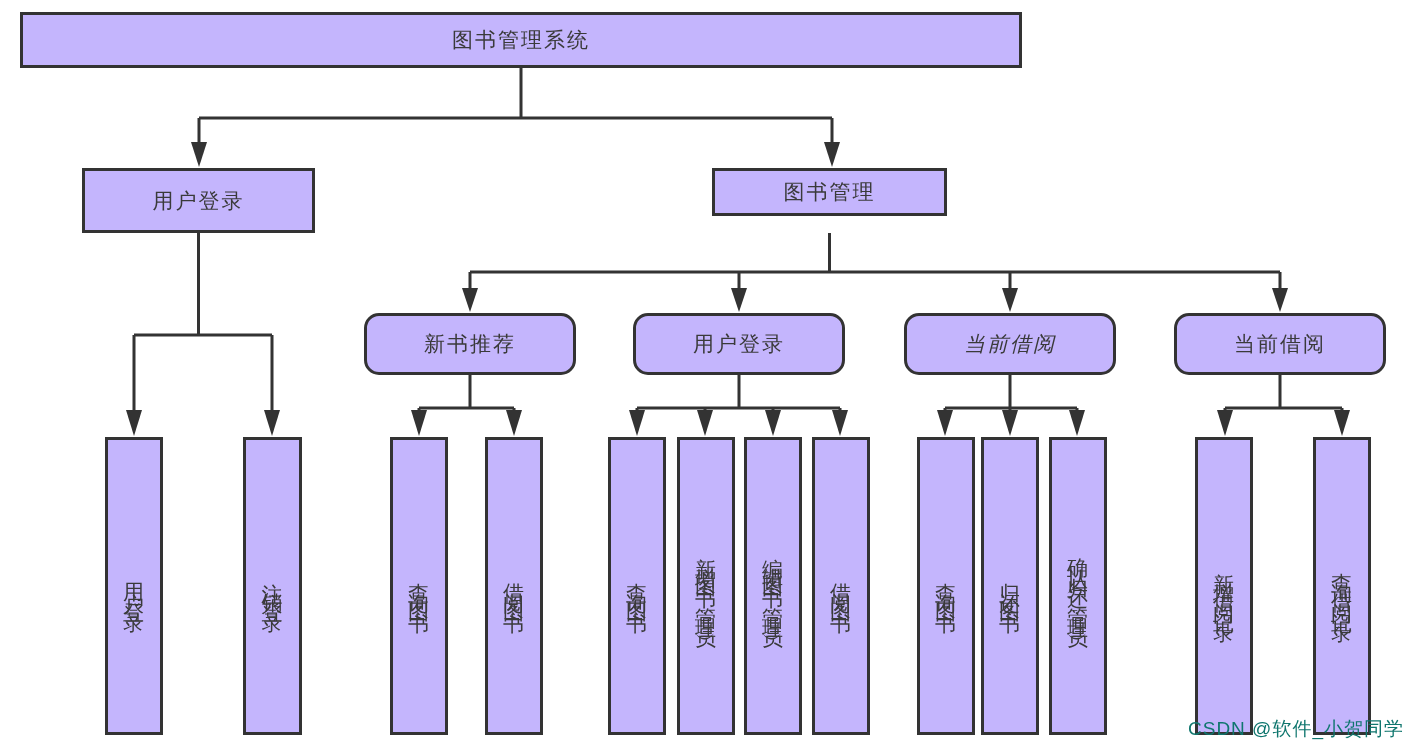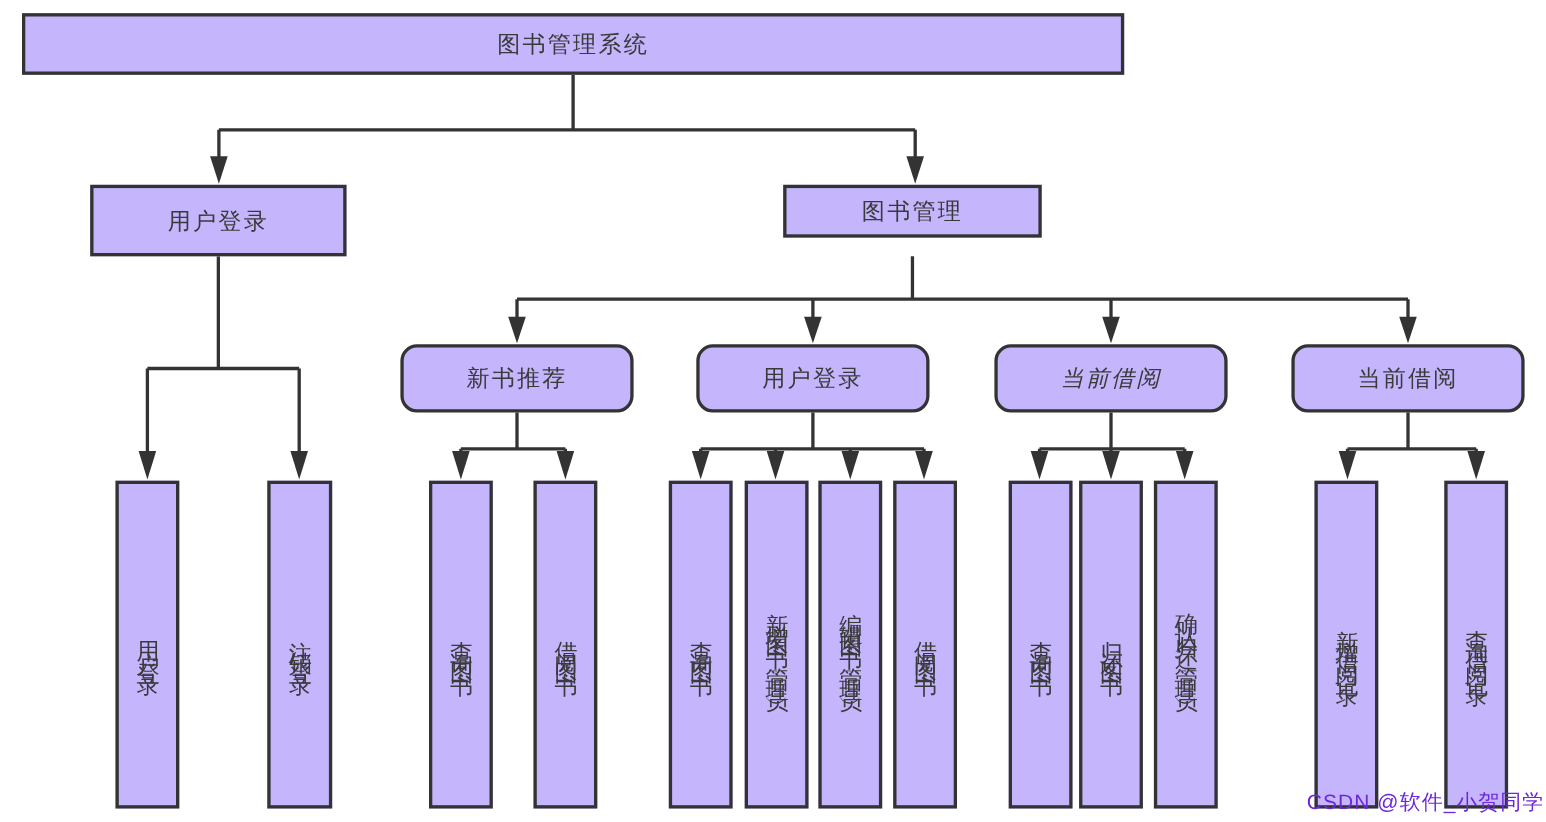--- a/index.html
+++ b/index.html
@@ -67,21 +67,21 @@
   .leaf.c1 { left: 917px; }
   .leaf.c2 { left: 981px; }
   .leaf.c3 { left: 1049px; }
   .leaf.r1 { left: 1195px; }
   .leaf.r2 { left: 1313px; }
   .watermark {
     position: absolute;
     left: 1188px;
     top: 716px;
     font-size: 19px;
-    color: #6d28d9;
+    color: #0f766e;
     letter-spacing: 1px;
     z-index: 5;
     white-space: nowrap;
   }
 </style>
 </head>
 <body>
 
 <div class="canvas">
 

